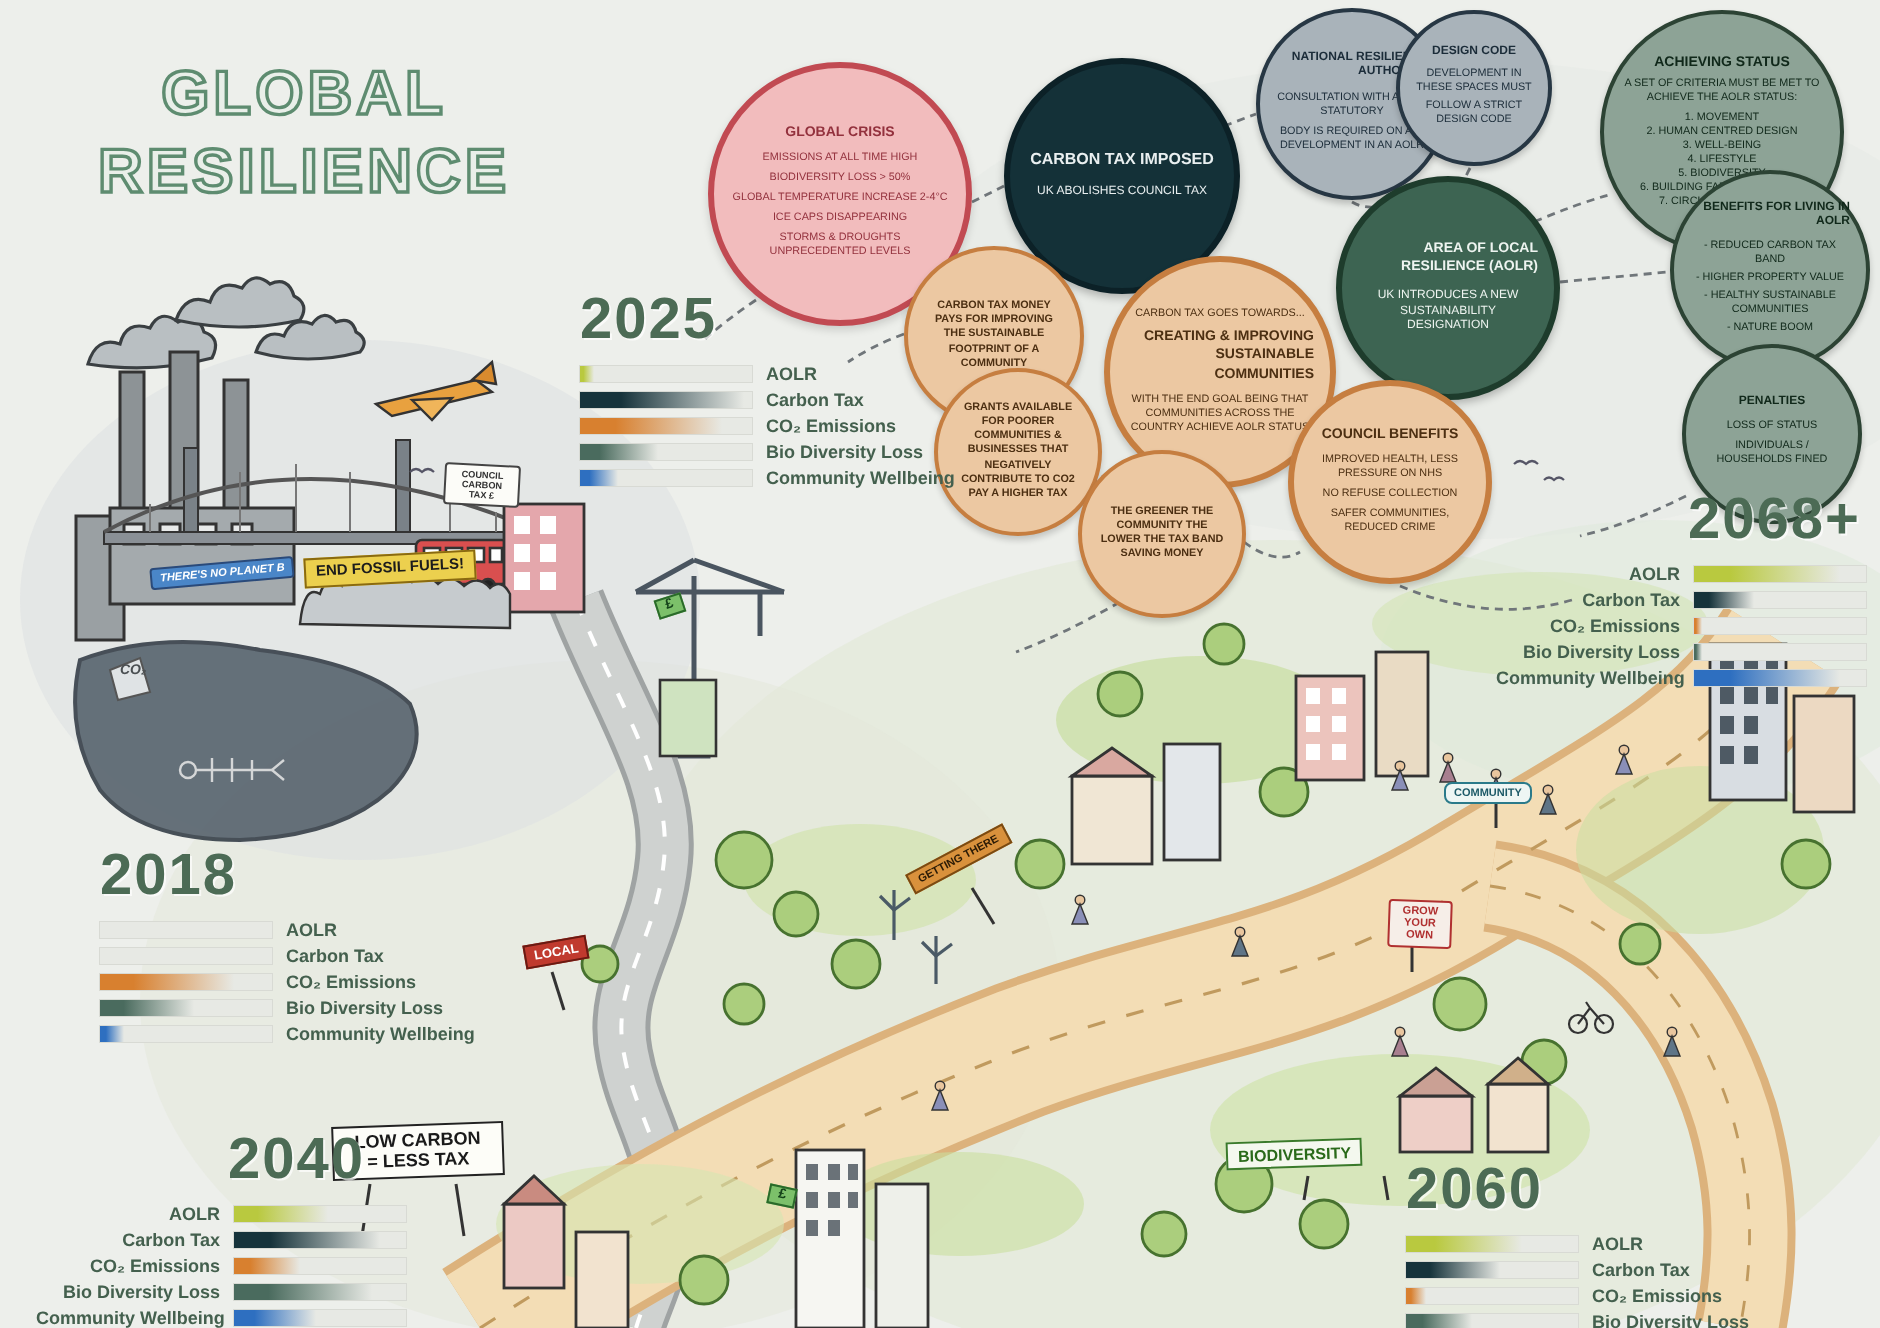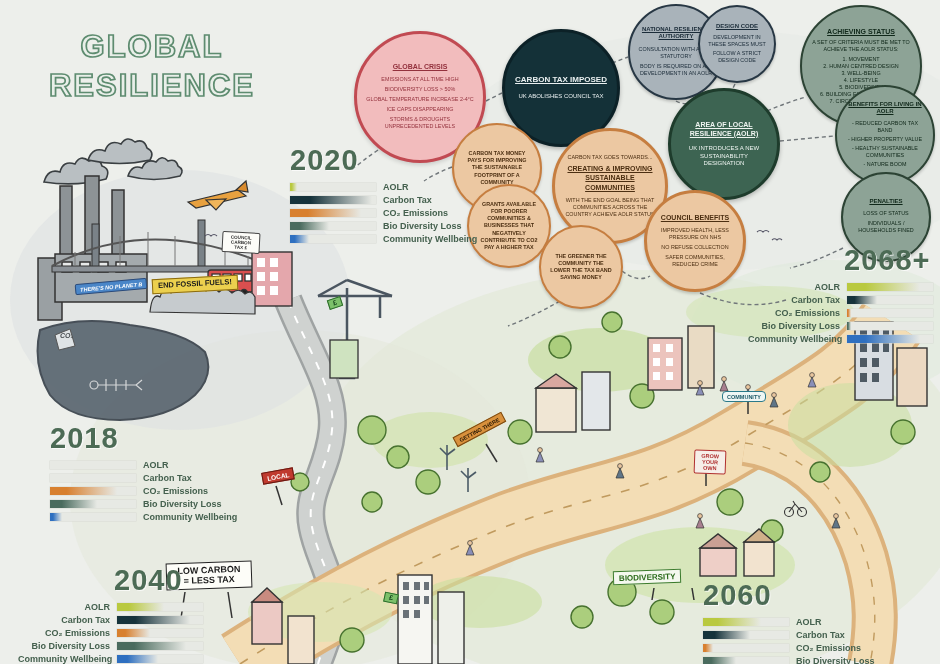--- a/index.html
+++ b/index.html
@@ -10,21 +10,21 @@
   
   .main-title{position:absolute;left:14px;top:28px;width:276px;text-align:center;
     font-weight:800;letter-spacing:2px;line-height:1.25;
     color:#e9efe9;-webkit-text-stroke:1.7px #5e8c70;text-shadow:0 0 0 #5e8c70;}
   .main-title .t1{font-size:31px;}
   .main-title .t2{font-size:31px;}
 
   
   .circle{position:absolute;border-radius:50%;box-sizing:border-box;display:flex;flex-direction:column;
     align-items:center;justify-content:center;text-align:center;padding:8px;line-height:1.3;}
-  .circle .ct{font-weight:700;text-decoration:underline;margin-bottom:3px;}
+  .circle .ct{font-weight:700;margin-bottom:3px;text-align:right;}
   .circle .cl{display:block;}
   .pink{background:#f2bcbd;border:3px solid #c14a52;color:#93313d;box-shadow:0 2px 4px rgba(0,0,0,.15);}
   .darkteal{background:#143138;border:3px solid #0c2127;color:#e9eff0;box-shadow:0 2px 4px rgba(0,0,0,.25);}
   .greyc{background:#a9b3ba;border:2px solid #273744;color:#1b2c39;box-shadow:0 2px 3px rgba(0,0,0,.2);}
   .sage{background:#8da396;border:2px solid #2c4334;color:#10281a;box-shadow:0 2px 3px rgba(0,0,0,.2);}
   .dkgreen{background:#3d6452;border:3px solid #1e3c2c;color:#eef4f0;box-shadow:0 2px 4px rgba(0,0,0,.25);}
   .tanc{background:#ecc8a2;border:2.5px solid #c67e40;color:#4c2f12;box-shadow:0 2px 3px rgba(0,0,0,.18);}
   .fs5{font-size:5.4px;} .fs6{font-size:6px;} .fs7{font-size:7px;} .fs8{font-size:8px;}
 
   
@@ -489,21 +489,21 @@
       </div>
     <div class="lrow">
         <span class="track">
           <span class="fill f4" style="width: 14%;"></span>
         </span>
         <span class="lbl">Community Wellbeing</span>
       </div>
   </div>
 
   <div class="legend" style="left:290px;top:146px">
-    <div class="year">2020</div>
+    <div class="year">2025</div>
     <div class="lrow">
         <span class="track">
           <span class="fill f0" style="width: 8%;"></span>
         </span>
         <span class="lbl">AOLR</span>
       </div>
     <div class="lrow">
         <span class="track">
           <span class="fill f1" style="width: 95%;"></span>
         </span>

